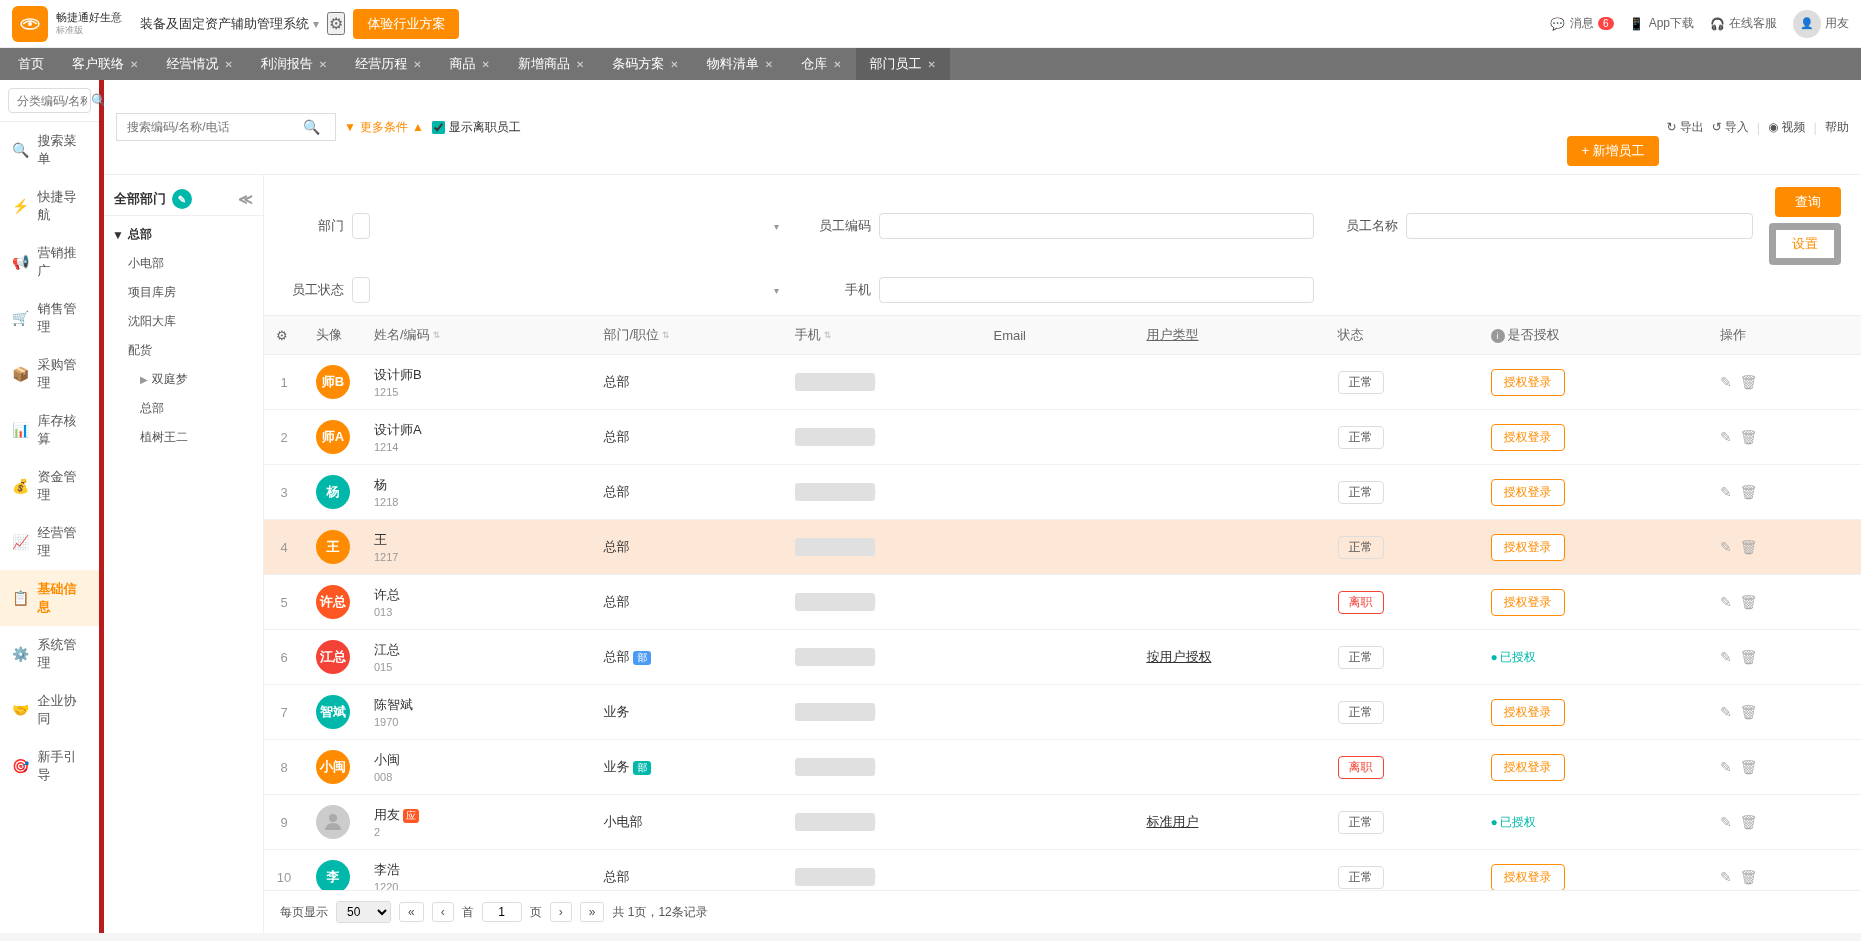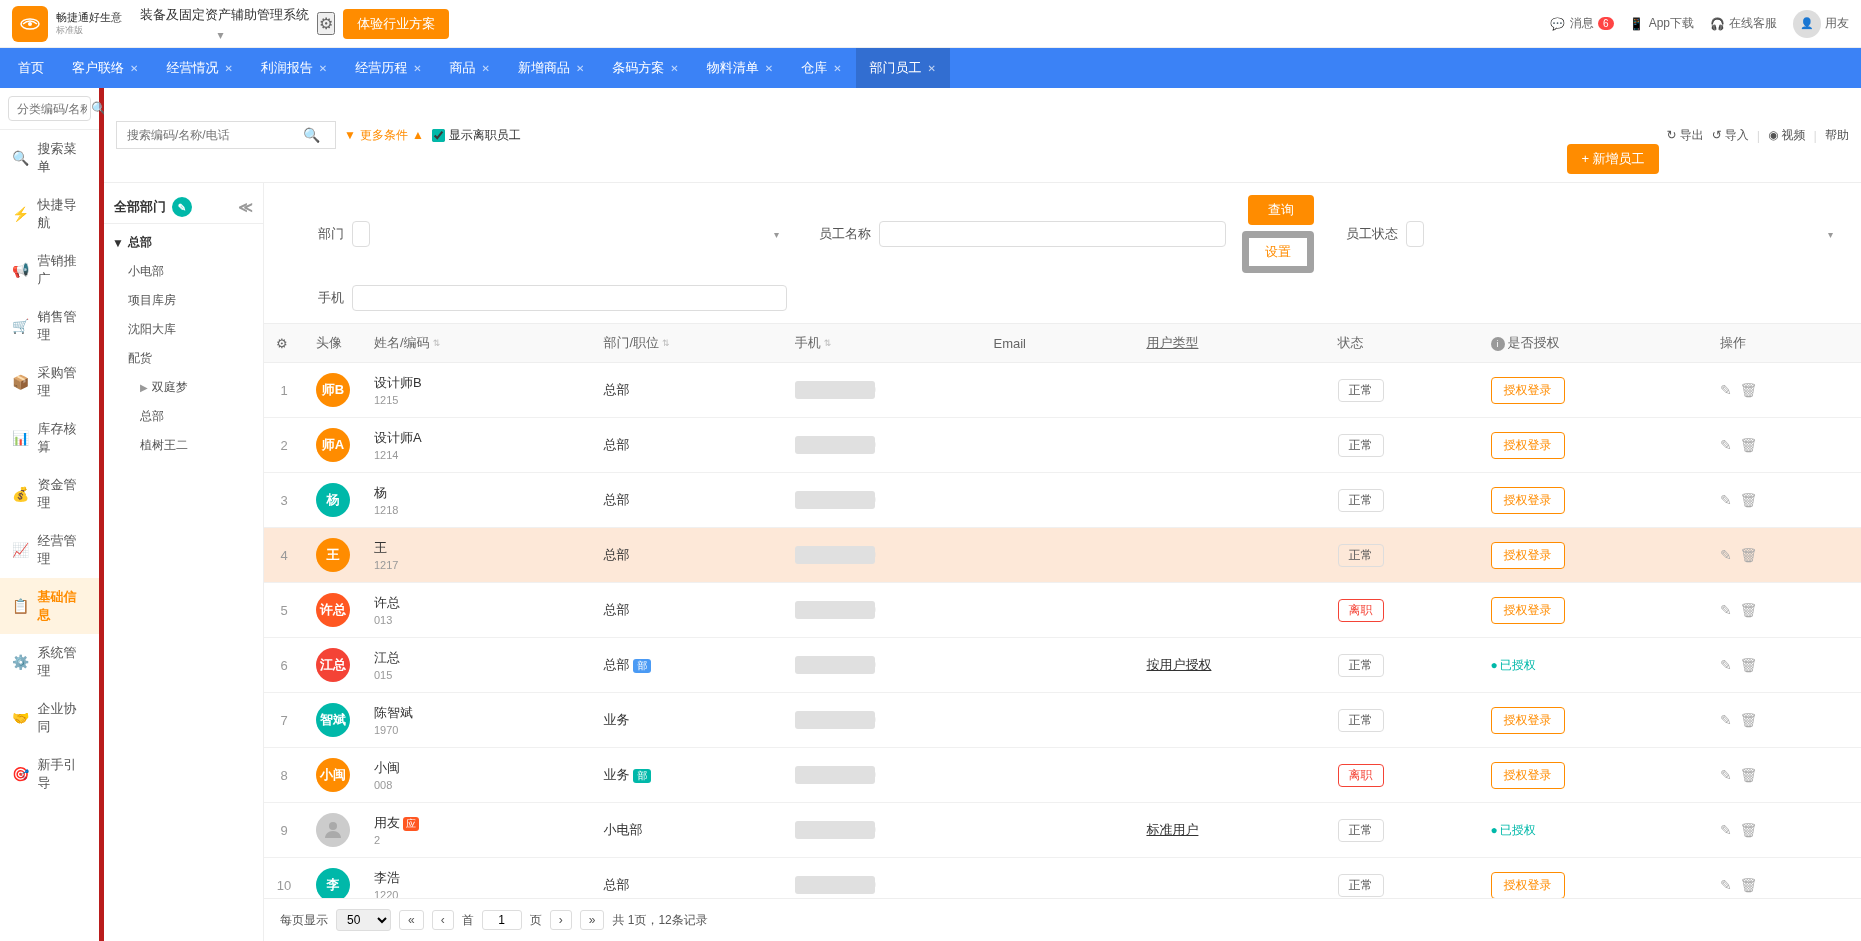--- a/index.html
+++ b/index.html
@@ -77,40 +77,39 @@
     .gear-btn {
       color: #666;
       font-size: 16px;
       cursor: pointer;
       margin-left: 8px;
     }
     .title-dropdown {
       display: flex;
       align-items: center;
       gap: 4px;
-      flex-direction: column;
     }
     .avatar-circle {
       width: 28px;
       height: 28px;
       background: #ddd;
       border-radius: 50%;
       display: flex;
       align-items: center;
       justify-content: center;
       font-size: 11px;
       color: #666;
     }
 
     
     .nav-tabs {
-      background: #3b82f6;
-      display: flex;
-      align-items: center;
-      height: 40px;
+      background: #737373;
+      display: flex;
+      align-items: center;
+      height: 32px;
       padding: 0 4px;
       overflow: hidden;
     }
     .nav-tab {
       padding: 0 14px;
       height: 40px;
       display: flex;
       align-items: center;
       color: #fff;
       font-size: 13px;
@@ -823,20 +822,24 @@
       <div style="flex:1;display:flex;flex-direction:column;overflow:hidden;">
 
         <div class="filter-panel">
           <div class="filter-row">
             <span class="filter-label">部门</span>
             <div class="select-wrapper">
               <select class="filter-select">
                 <option value=""></option>
               </select>
             </div>
+          </div>
+          <div class="filter-row">
+            <span class="filter-label">员工编码</span>
+            <input type="text" class="filter-input" placeholder="" style="">
           </div>
           <div class="filter-row">
             <span class="filter-label">员工名称</span>
             <input type="text" class="filter-input" placeholder="" style="">
             <div class="filter-actions" style="margin-left:8px;">
               <button class="btn-query">查询</button>
               <button class="btn-settings">设置</button>
             </div>
           </div>
           <div class="filter-row">

